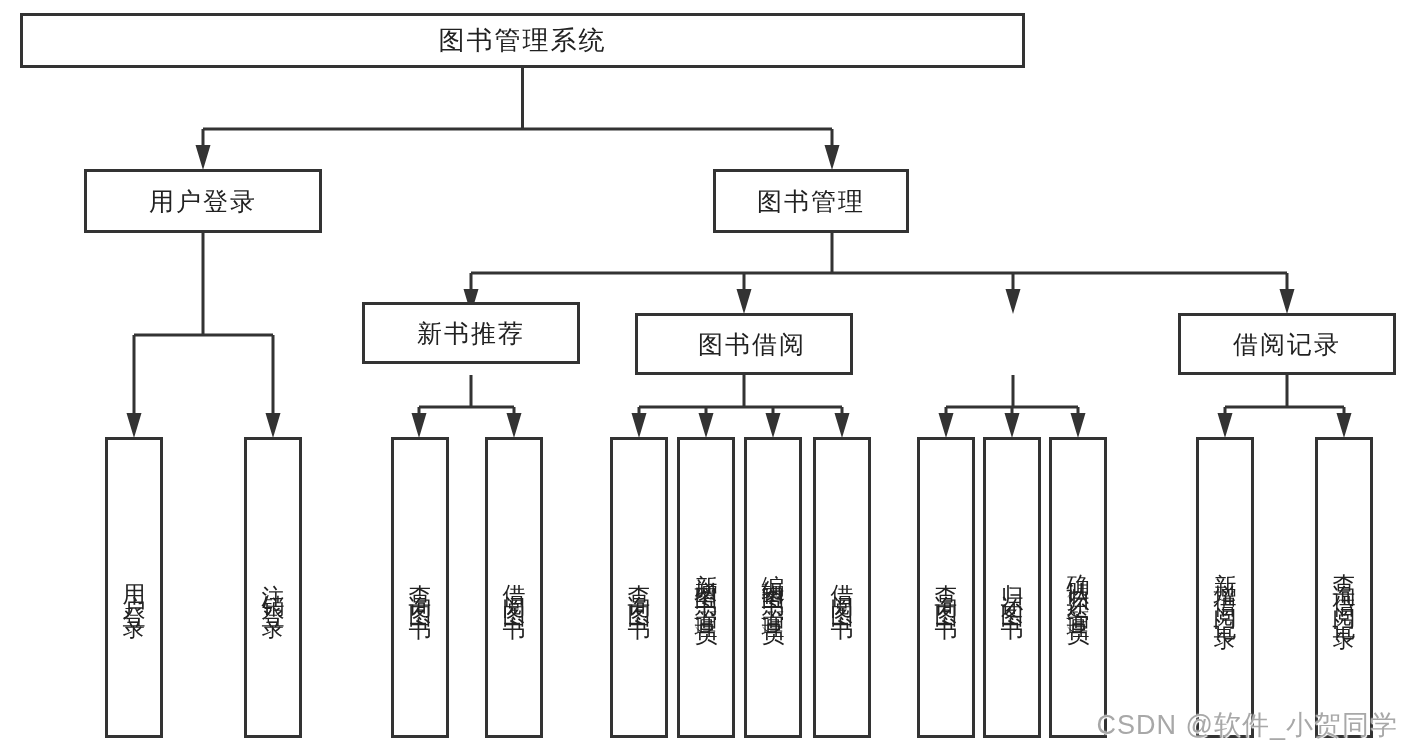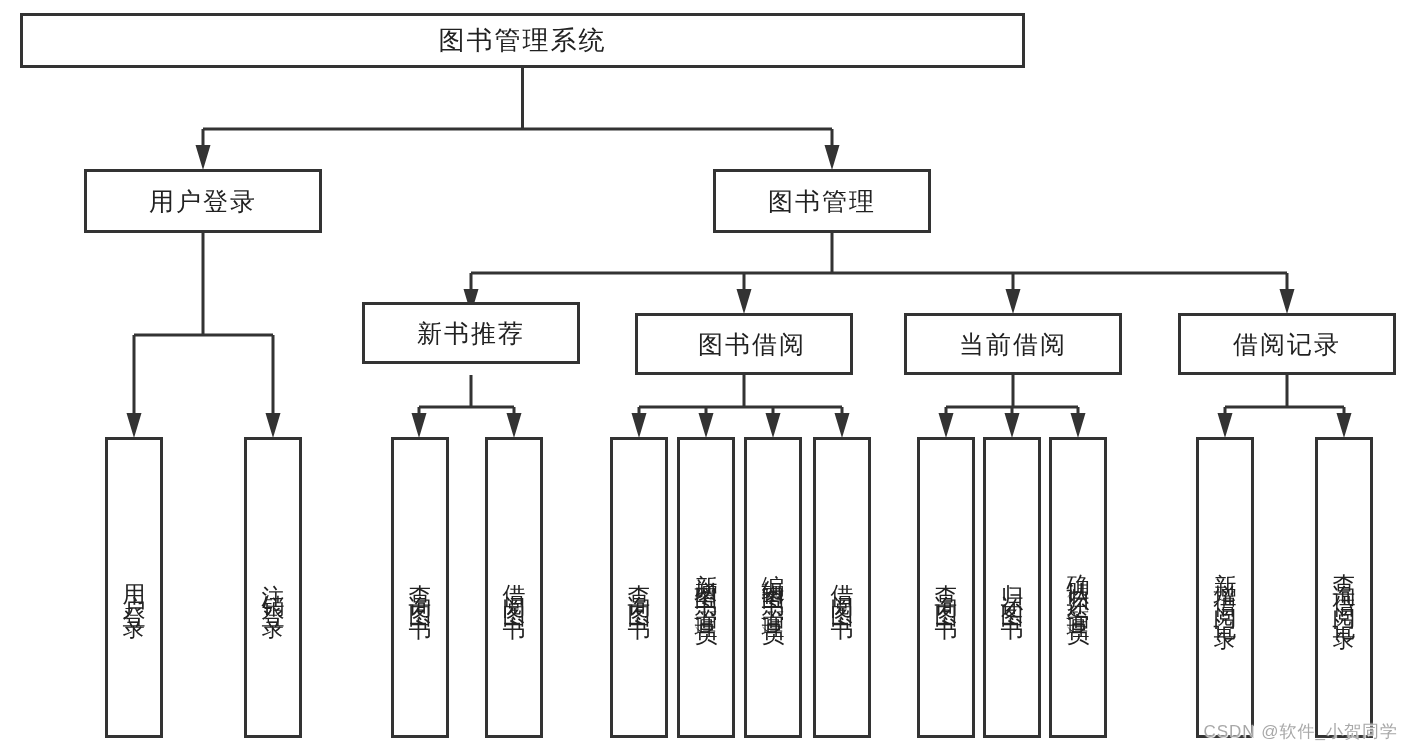--- a/index.html
+++ b/index.html
@@ -44,21 +44,21 @@
     letter-spacing: 11px;
     line-height: 1;
     overflow: hidden;
   }
   .v.long { letter-spacing: 7px; }
   .watermark {
     position: absolute;
     right: 7px;
     bottom: 4px;
     z-index: 5;
-    font-size: 17px;
+    font-size: 27px;
     letter-spacing: 1px;
     color: var(--wm, #a8a8a8);
     text-shadow: 0 0 2px #ffffff, 1px 1px 1px #ffffff;
     white-space: nowrap;
   }
 </style>
 </head>
 <body>
 
 <div class="canvas">
@@ -97,25 +97,24 @@
       M938.5,413 L953.5,413 L946,438 Z
       M1004.5,413 L1019.5,413 L1012,438 Z
       M1070.5,413 L1085.5,413 L1078,438 Z
       M1217.5,413 L1232.5,413 L1225,438 Z
       M1336.5,413 L1351.5,413 L1344,438 Z"></path>
   </svg>
 
   <div class="node h root-node" style="left:20px; top:13px; width:1005px; height:55px;">图书管理系统</div>
 
   <div class="node h" style="left:84px; top:169px; width:238px; height:64px;">用户登录</div>
-  <div class="node h" style="left:713px; top:169px; width:218px; height:64px;">图书管理</div>
+  <div class="node h" style="left:713px; top:169px; width:196px; height:64px;">图书管理</div>
 
   <div class="node h" style="left:362px; top:302px; width:218px; height:62px;">新书推荐</div>
   <div class="node h" style="left:635px; top:313px; width:218px; height:62px;padding-left:16px;">图书借阅</div>
-  <div class="node h" style="left:904px; top:313px; width:218px; height:62px;">当前借阅</div>
   <div class="node h" style="left:1178px; top:313px; width:218px; height:62px;">借阅记录</div>
 
   <div class="node v" style="left:105px; top:437px; width:58px; height:301px;">用户登录</div>
   <div class="node v" style="left:244px; top:437px; width:58px; height:301px;">注销登录</div>
 
   <div class="node v" style="left:391px; top:437px; width:58px; height:301px;">查询图书</div>
   <div class="node v" style="left:485px; top:437px; width:58px; height:301px;">借阅图书</div>
 
   <div class="node v" style="left:610px; top:437px; width:58px; height:301px;">查询图书</div>
   <div class="node v long" style="left:677px; top:437px; width:58px; height:301px;">新增图书（管理员）</div>

